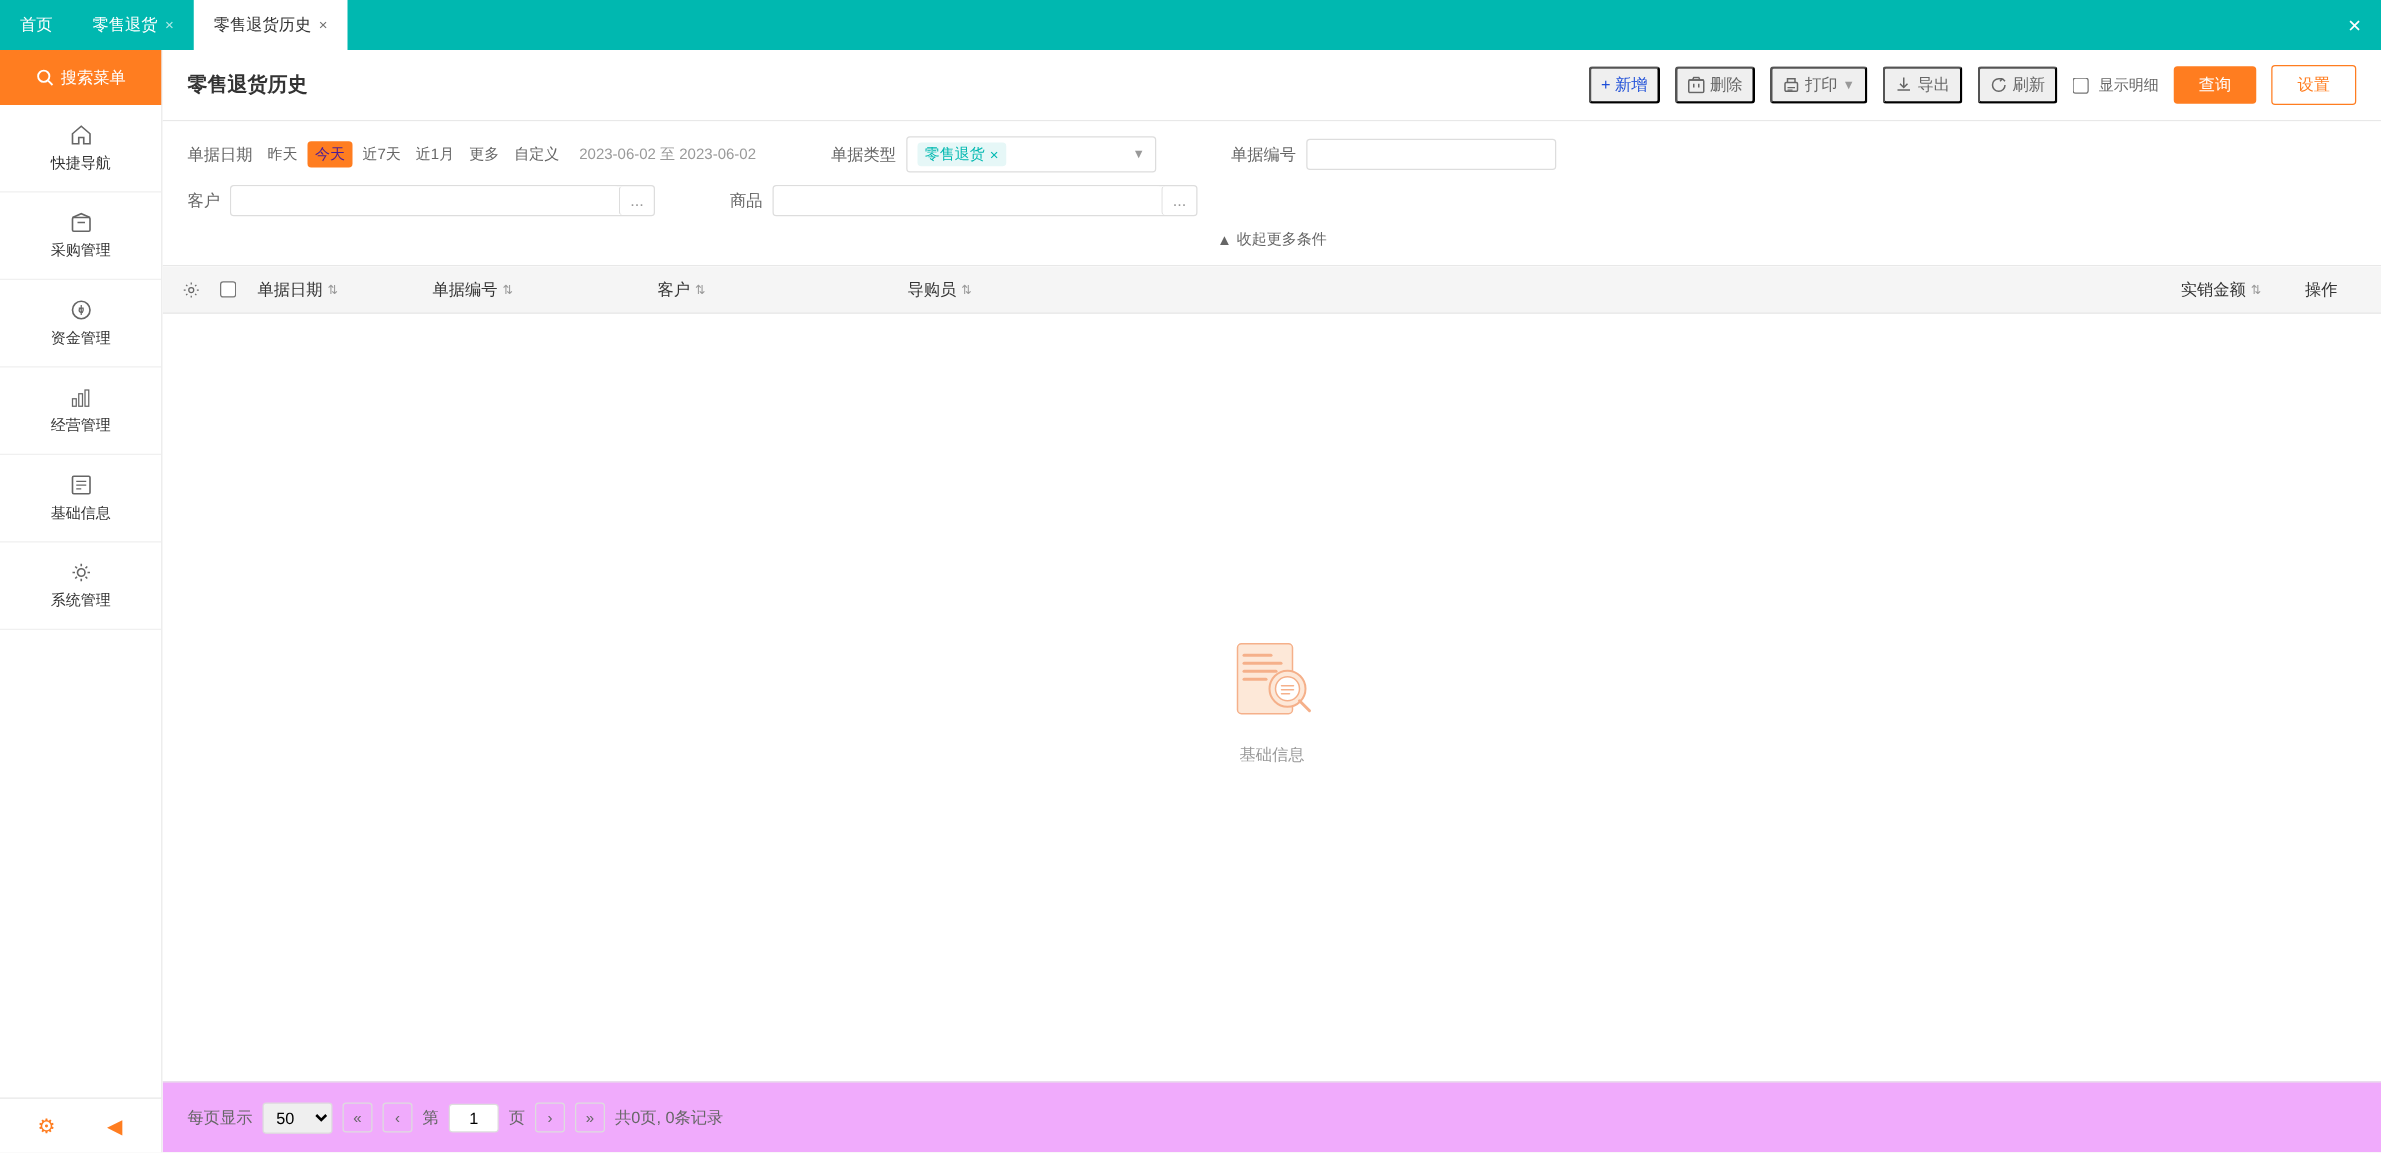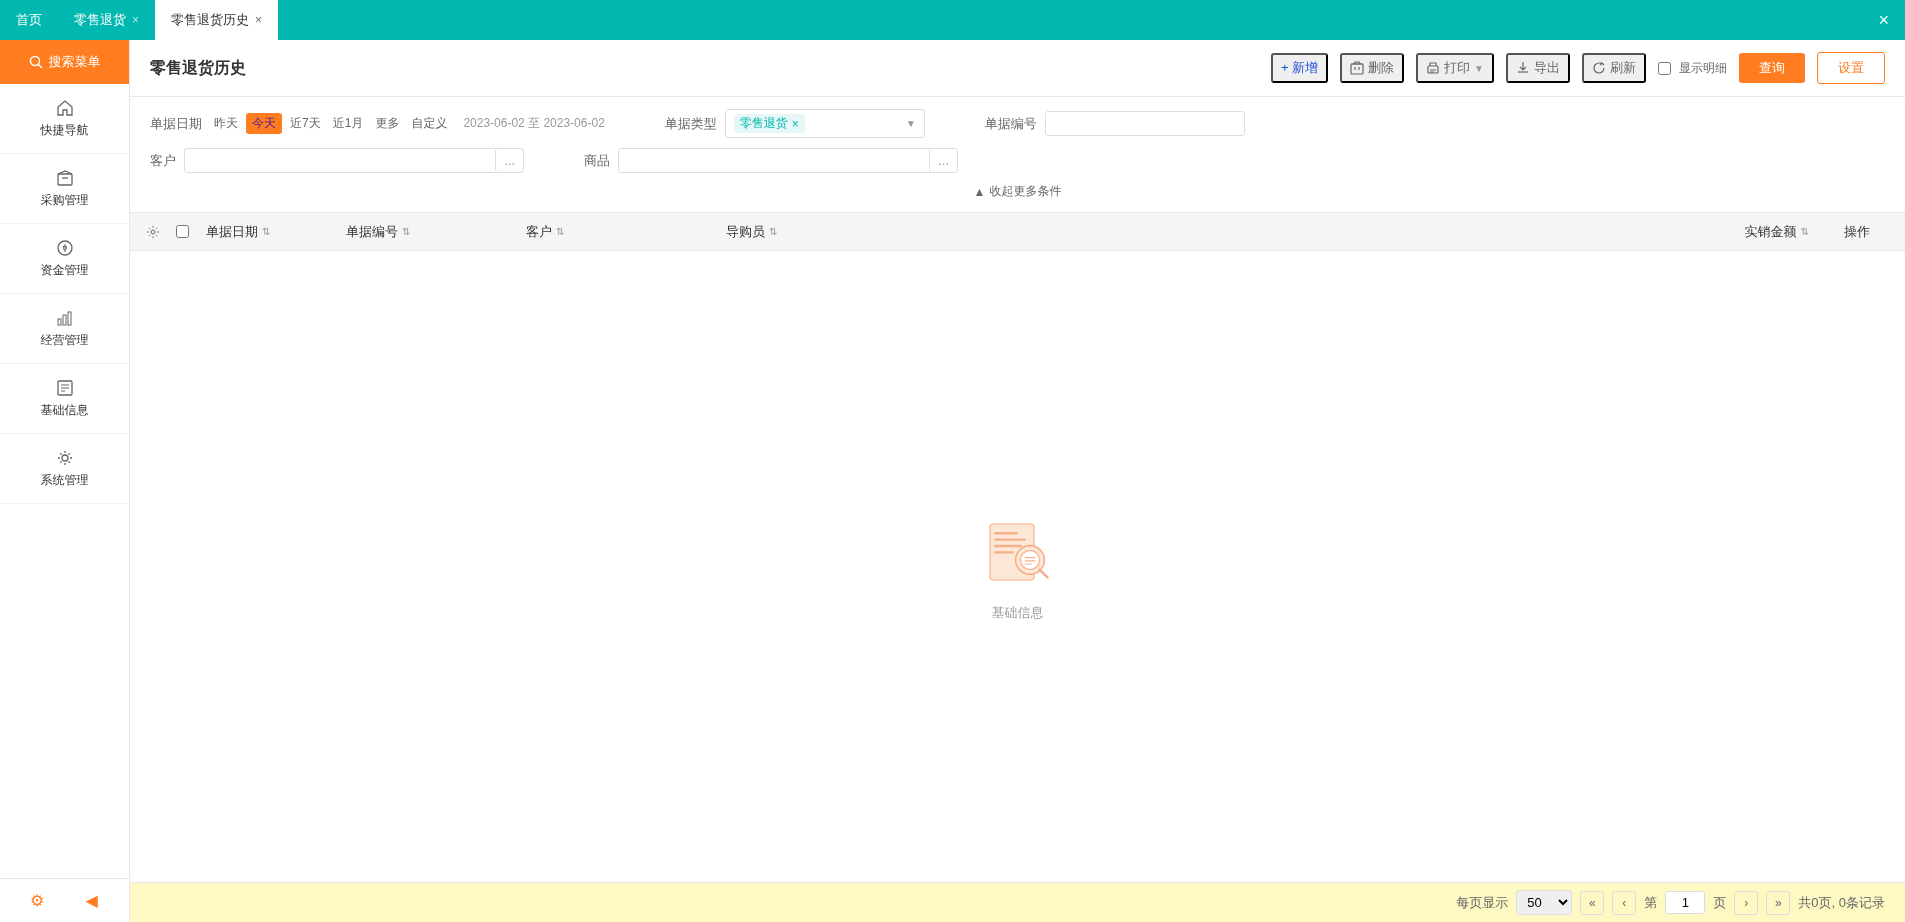--- a/index.html
+++ b/index.html
@@ -338,26 +338,25 @@
       width: 100px;
       height: 80px;
     }
     .empty-text {
       font-size: 13px;
       color: #999;
     }
 
     
     .pagination {
-      height: 40px;
-      background: #fef9c3;
+      height: 57px;
+      background: #f0abfc;
       border-top: 1px solid #e8e8e8;
       display: flex;
       align-items: center;
-      justify-content: flex-end;
       padding: 0 20px;
       gap: 8px;
       flex-shrink: 0;
       font-size: 13px;
       color: #666;
     }
     .page-size-select {
       border: 1px solid #ddd;
       border-radius: 3px;
       padding: 3px 6px;

